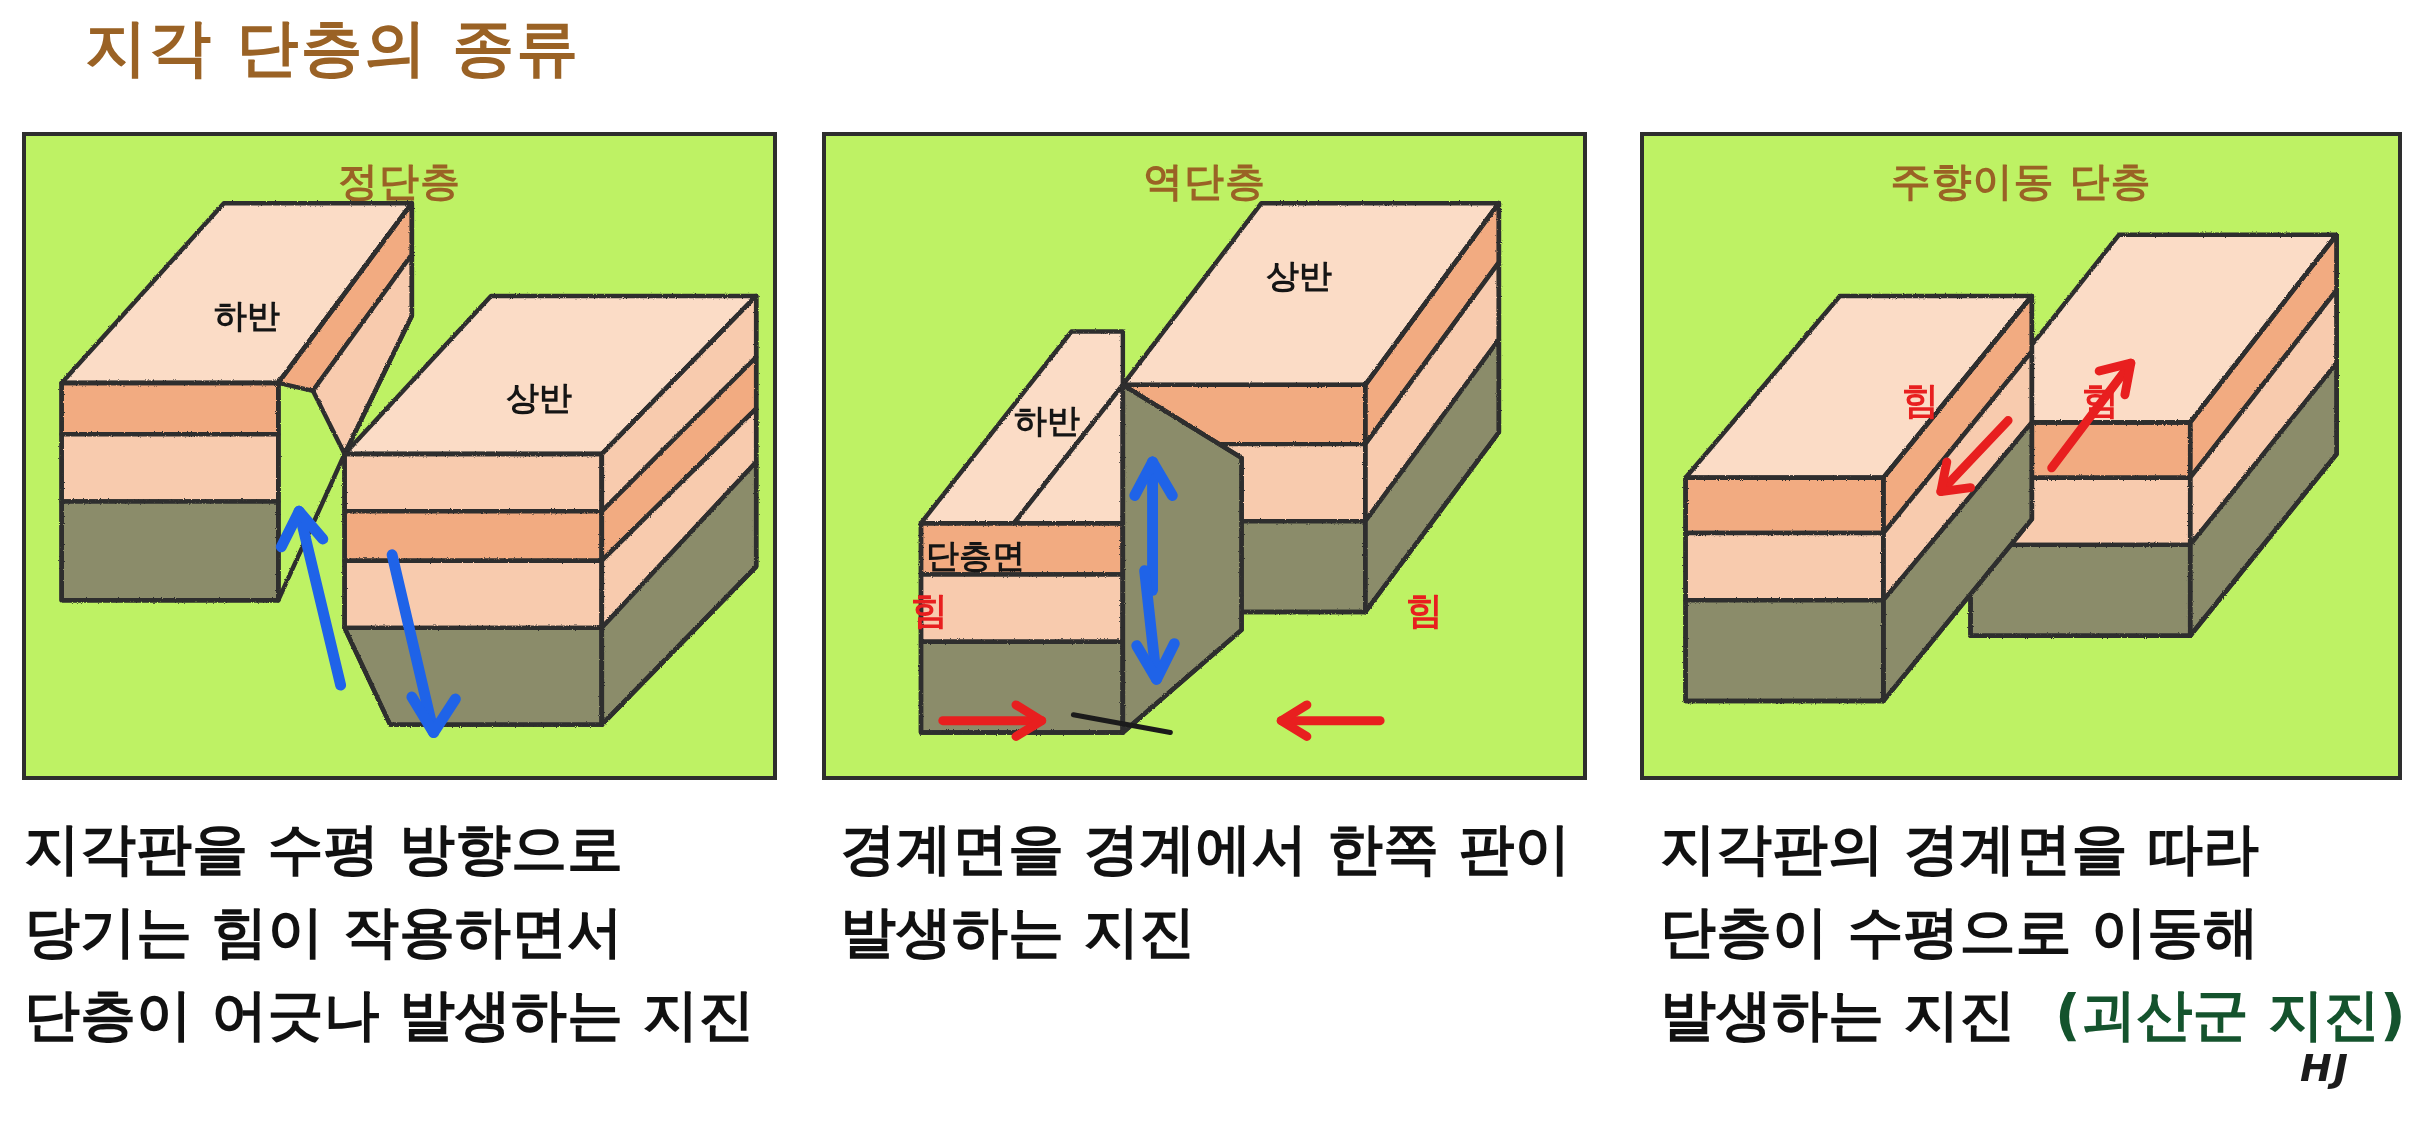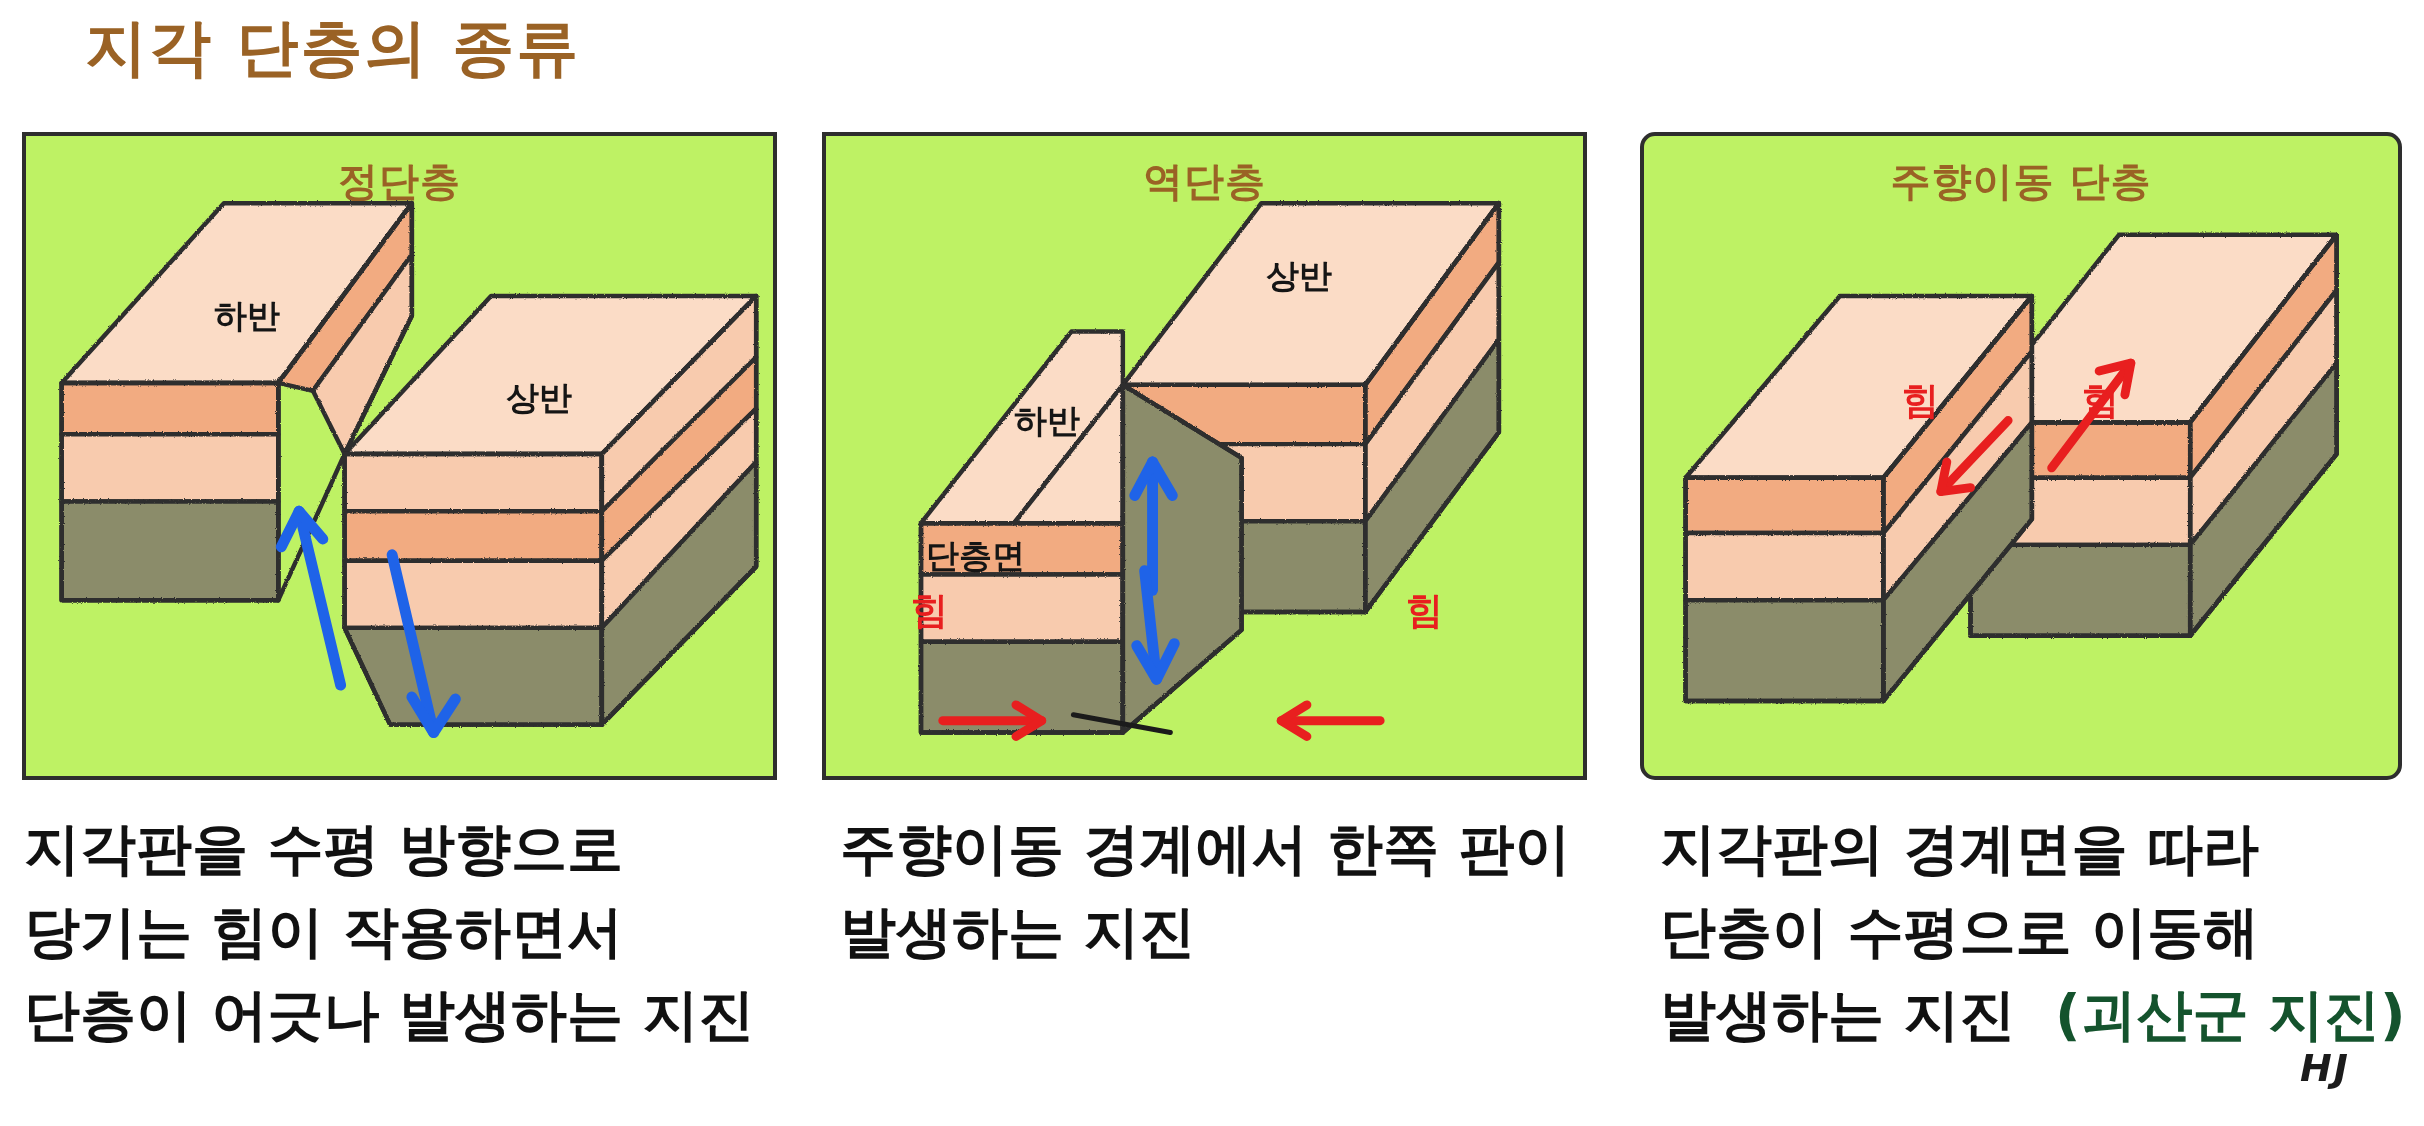--- a/index.html
+++ b/index.html
@@ -33,21 +33,21 @@
     position: absolute;
     top: 132px;
     height: 648px;
     border: 4px solid #2e2e2e;
     box-sizing: border-box;
     background: #bef264;
     overflow: hidden;
   }
   #panel-0 { left: 22px;   width: 755px; }
   #panel-1 { left: 822px;  width: 765px; }
-  #panel-2 { left: 1640px; width: 762px; border-radius: 15px; }
+  #panel-2 { left: 1640px; width: 762px; }
 
   .panel-title {
     position: absolute;
     top: 18px;
     width: 100%;
     text-align: center;
     font-size: 40px;
     font-weight: 700;
     color: #9a6225;
     letter-spacing: 1px;
@@ -274,21 +274,21 @@
   <div class="lbl-force" style="left:438px; top:240px;">힘</div>
 </div>
 
 <div class="caption" id="caption-0">
   <span class="line">지각판을 수평 방향으로</span>
   <span class="line">당기는 힘이 작용하면서</span>
   <span class="line">단층이 어긋나 발생하는 지진</span>
 </div>
 
 <div class="caption" id="caption-1">
-  <span class="line">주향이동 경계에서 한쪽 판이</span>
+  <span class="line">경계면을 경계에서 한쪽 판이</span>
   <span class="line">발생하는 지진</span>
 </div>
 
 <div class="caption" id="caption-2">
   <span class="line">지각판의 경계면을 따라</span>
   <span class="line">단층이 수평으로 이동해</span>
   <span class="line"><span>발생하는 지진 </span><span class="hl">(괴산군 지진)</span></span>
 </div>
 
 <div id="signature">HJ</div>

